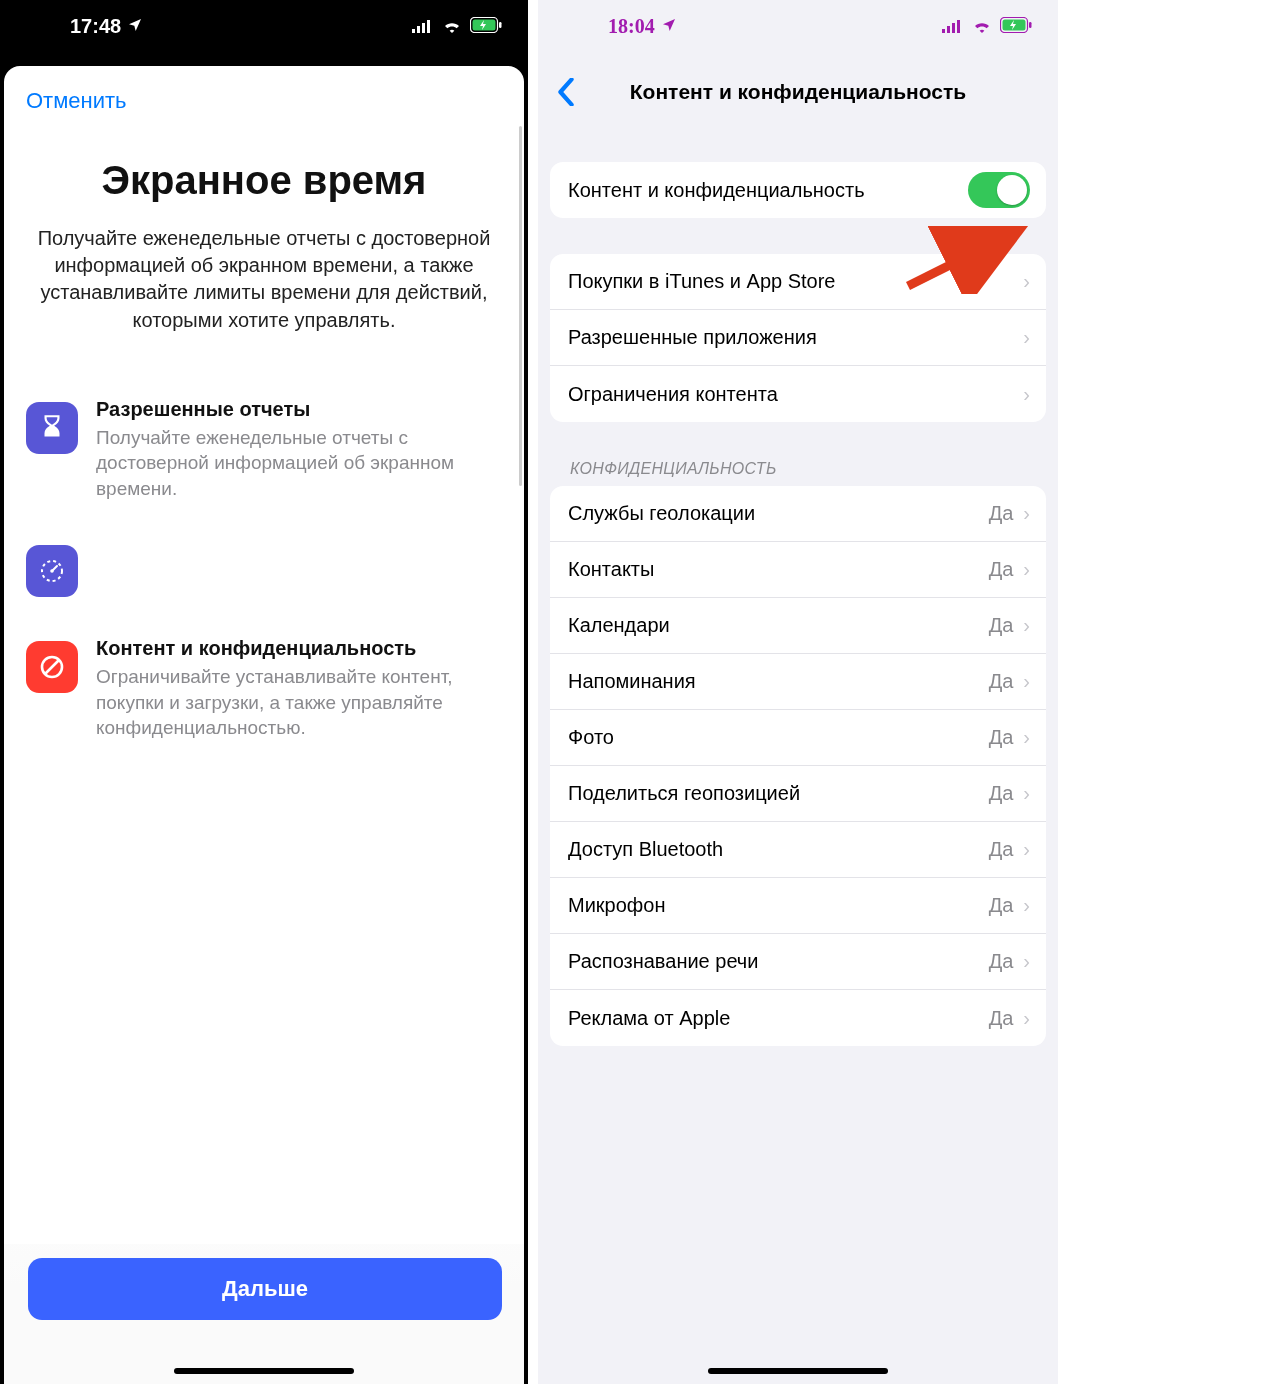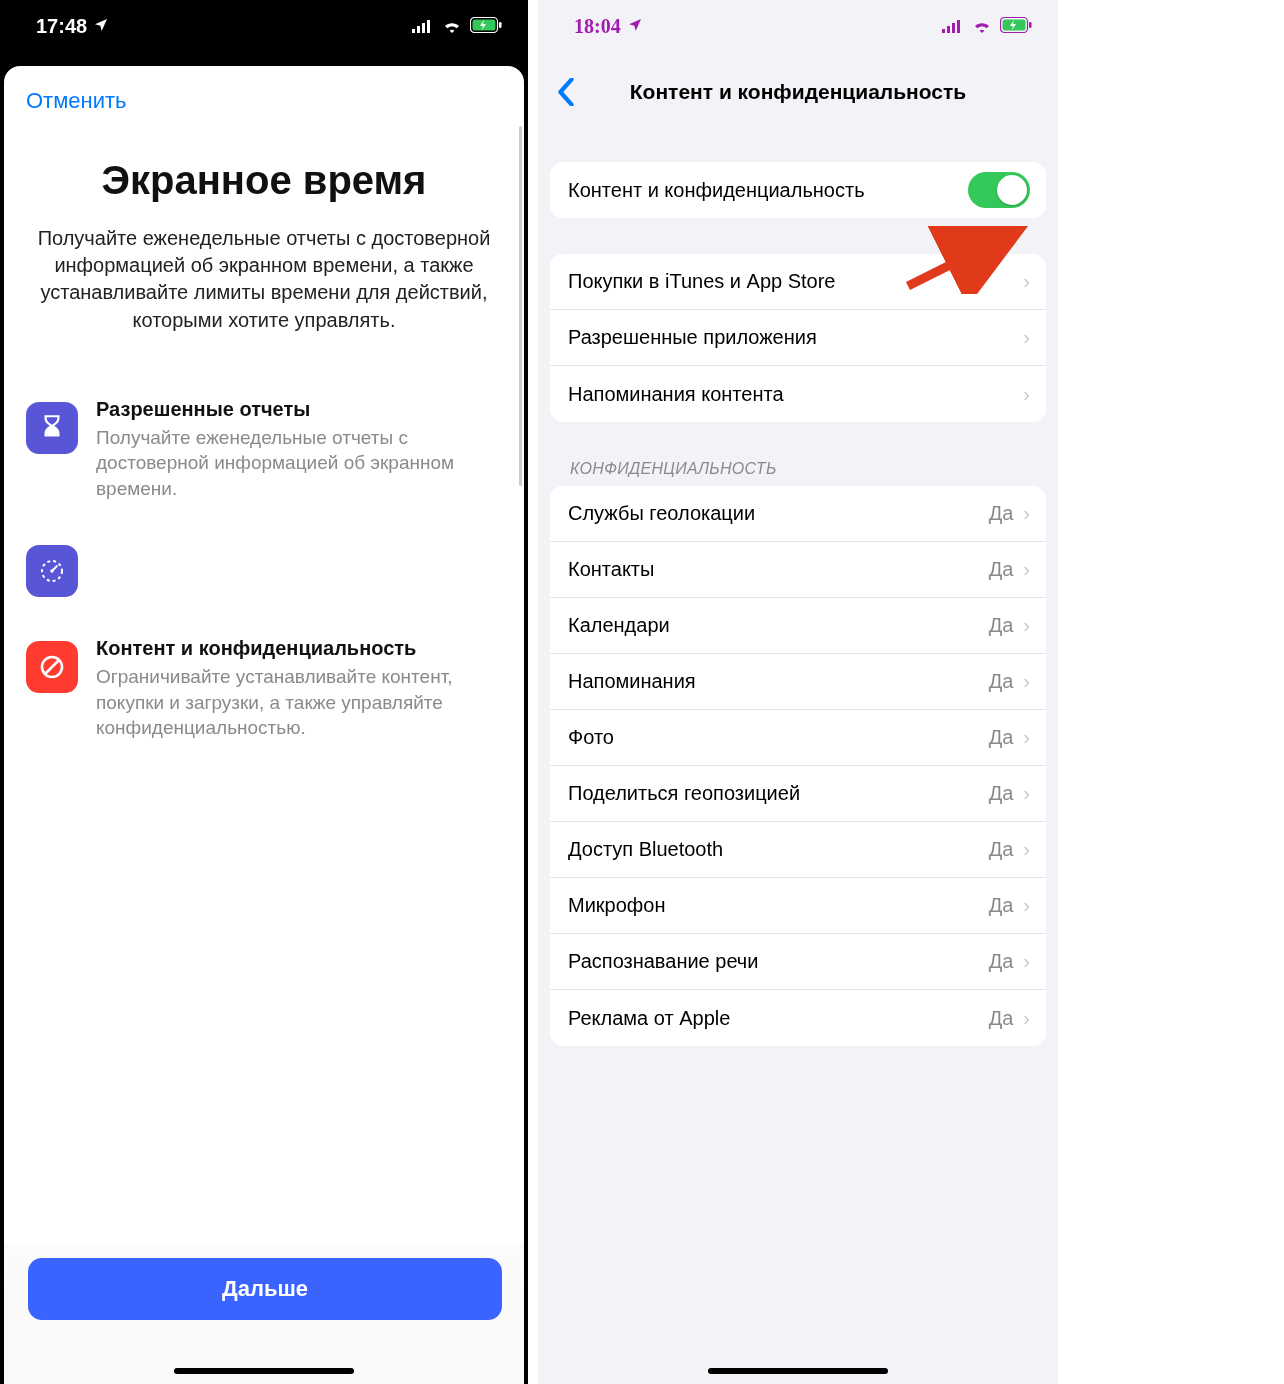--- a/index.html
+++ b/index.html
@@ -18,21 +18,21 @@
   
   .status-bar {
     height: 52px;
     display: flex;
     align-items: center;
     justify-content: space-between;
     padding: 0 26px 0 36px;
     font-size: 20px;
     font-weight: 600;
   }
-  .sb-left, .sb-right { display: flex; align-items: center; gap: 6px; }
+  .sb-left, .sb-right { display: flex; align-items: center; gap: 6px; margin-left: 34px; }
   .sb-right { gap: 8px; }
   .status-white { color: #fff; }
   .status-black { color: #a21caf; font-family: Liberation Serif, serif; }
 
   
   .sheet {
     position: absolute;
     top: 66px; left: 4px; right: 4px; bottom: 0;
     background: #fff;
     border-radius: 16px 16px 0 0;
@@ -293,21 +293,21 @@
             <span class="chev">›</span>
           </span>
       </div>
       <div class="row">
         <span class="row-label">Разрешенные приложения</span>
         <span class="row-right">
             <span class="chev">›</span>
           </span>
       </div>
       <div class="row">
-        <span class="row-label">Напоминания контента</span>
+        <span class="row-label">Ограничения контента</span>
         <span class="row-right">
             <span class="chev">›</span>
           </span>
       </div>
     </div>
 
     <div class="group-header">КОНФИДЕНЦИАЛЬНОСТЬ</div>
     <div class="group" style="margin-top:0" id="privacy-group">
         <div class="row">
           <span class="row-label">Службы геолокации</span>

